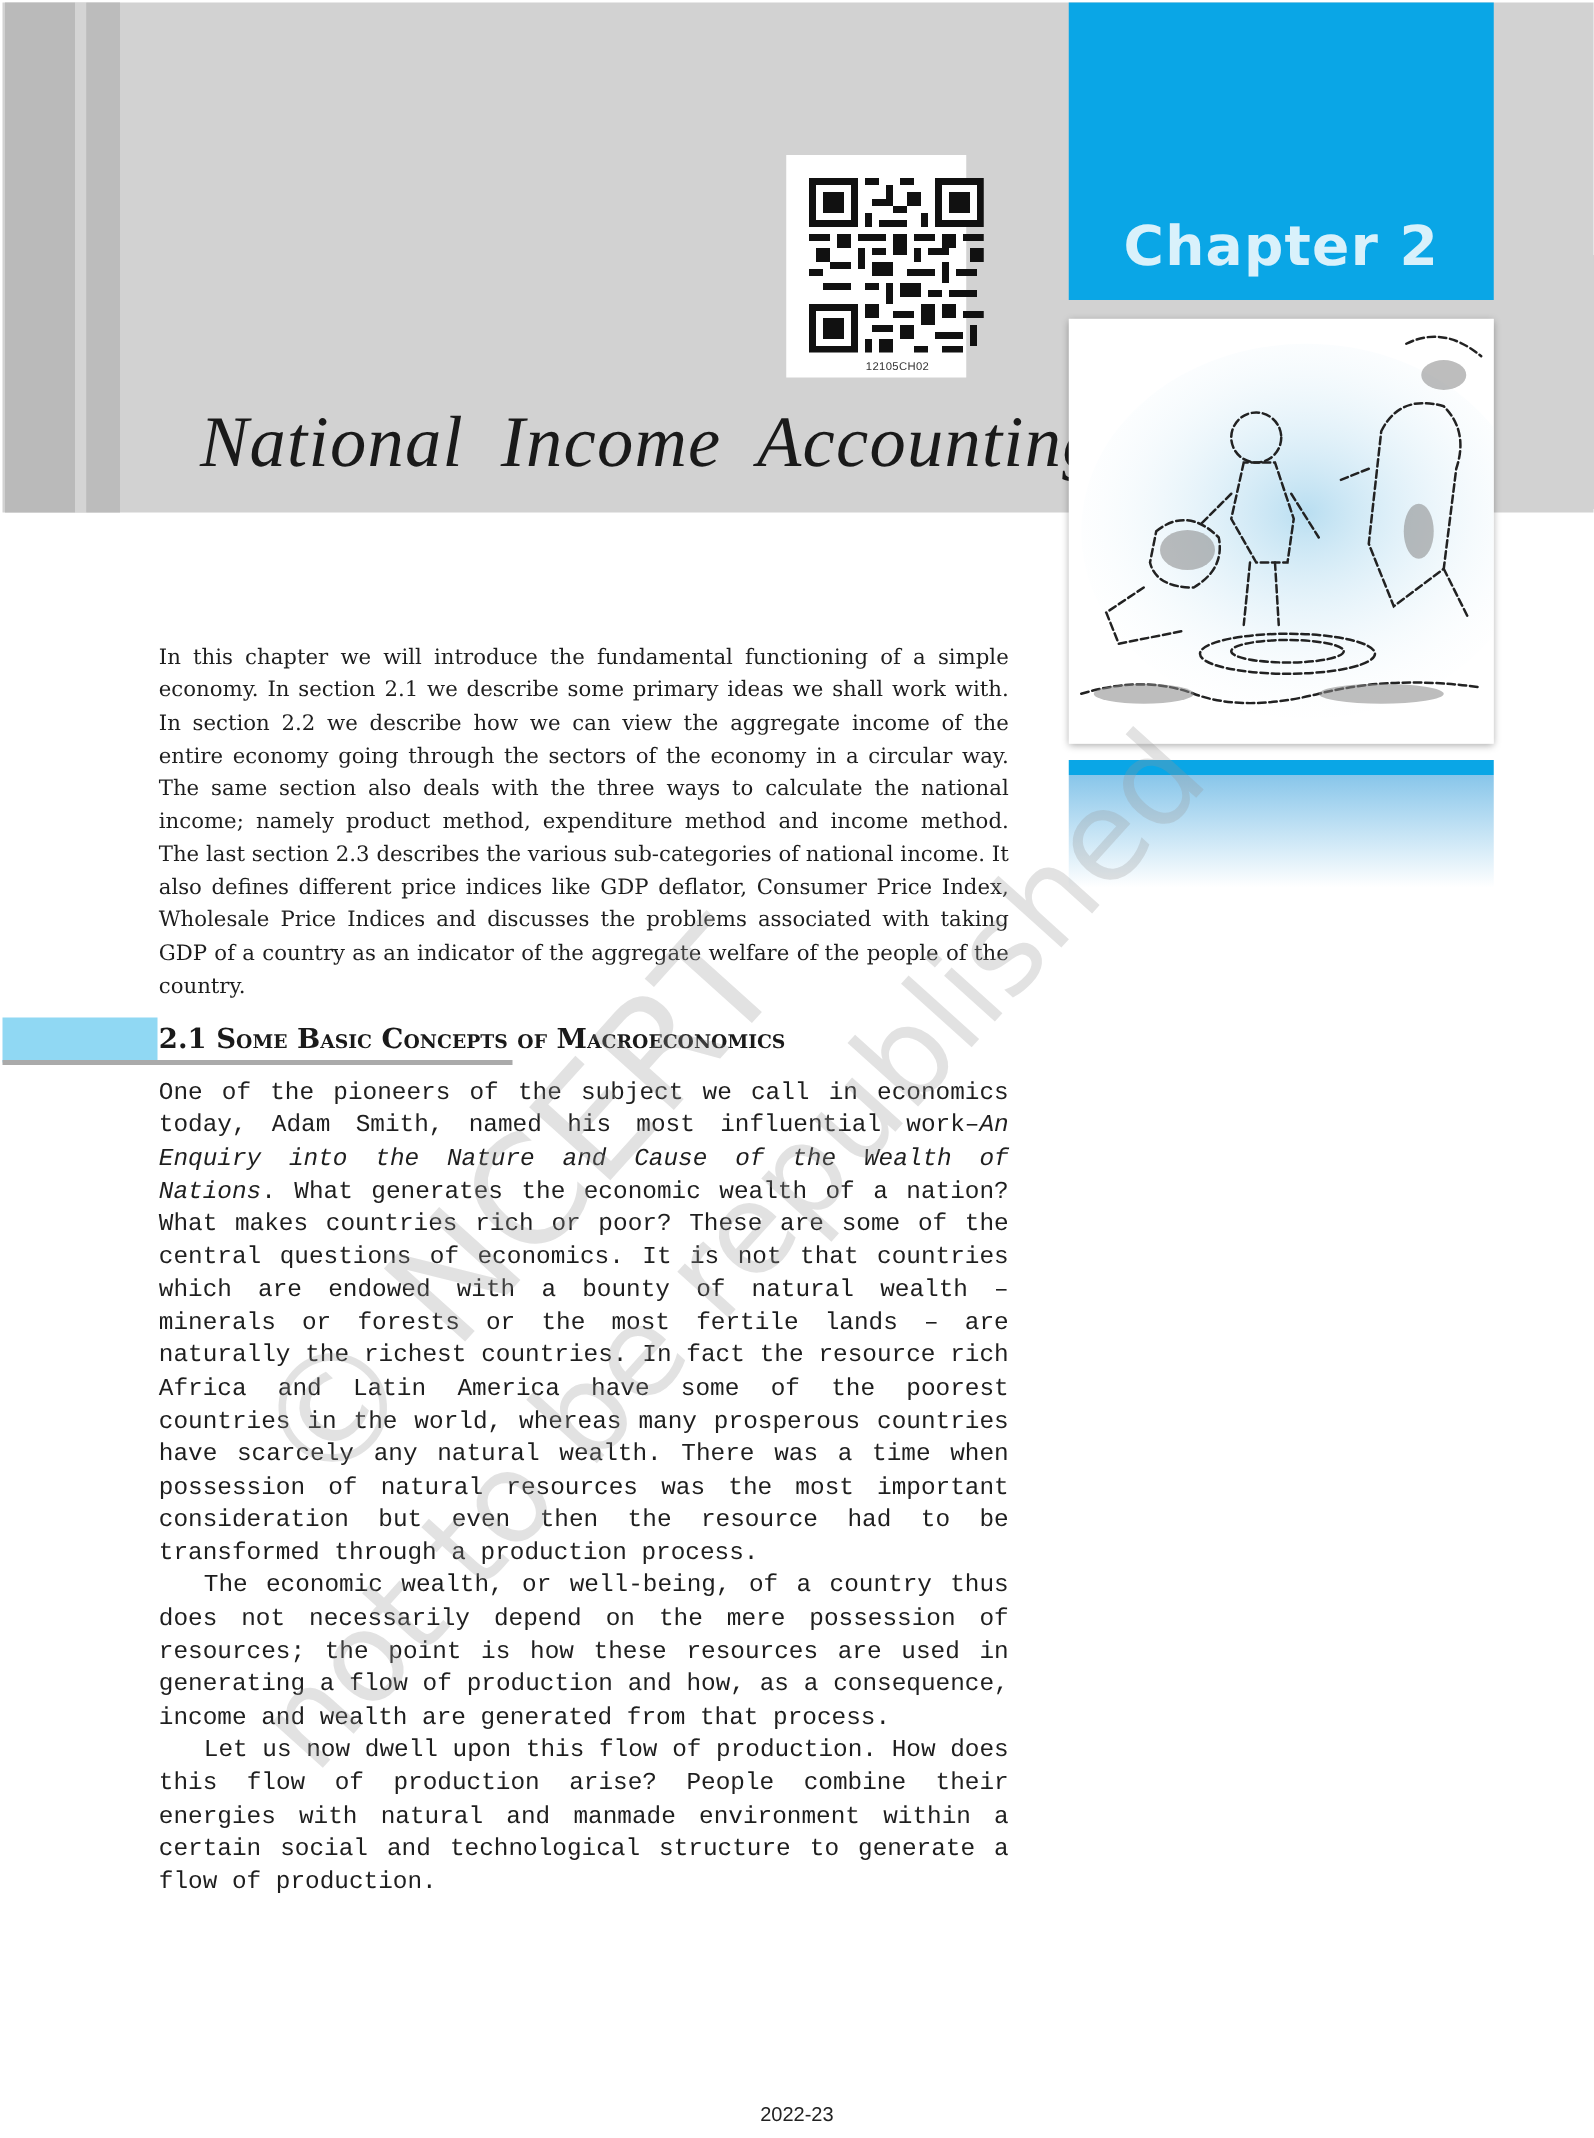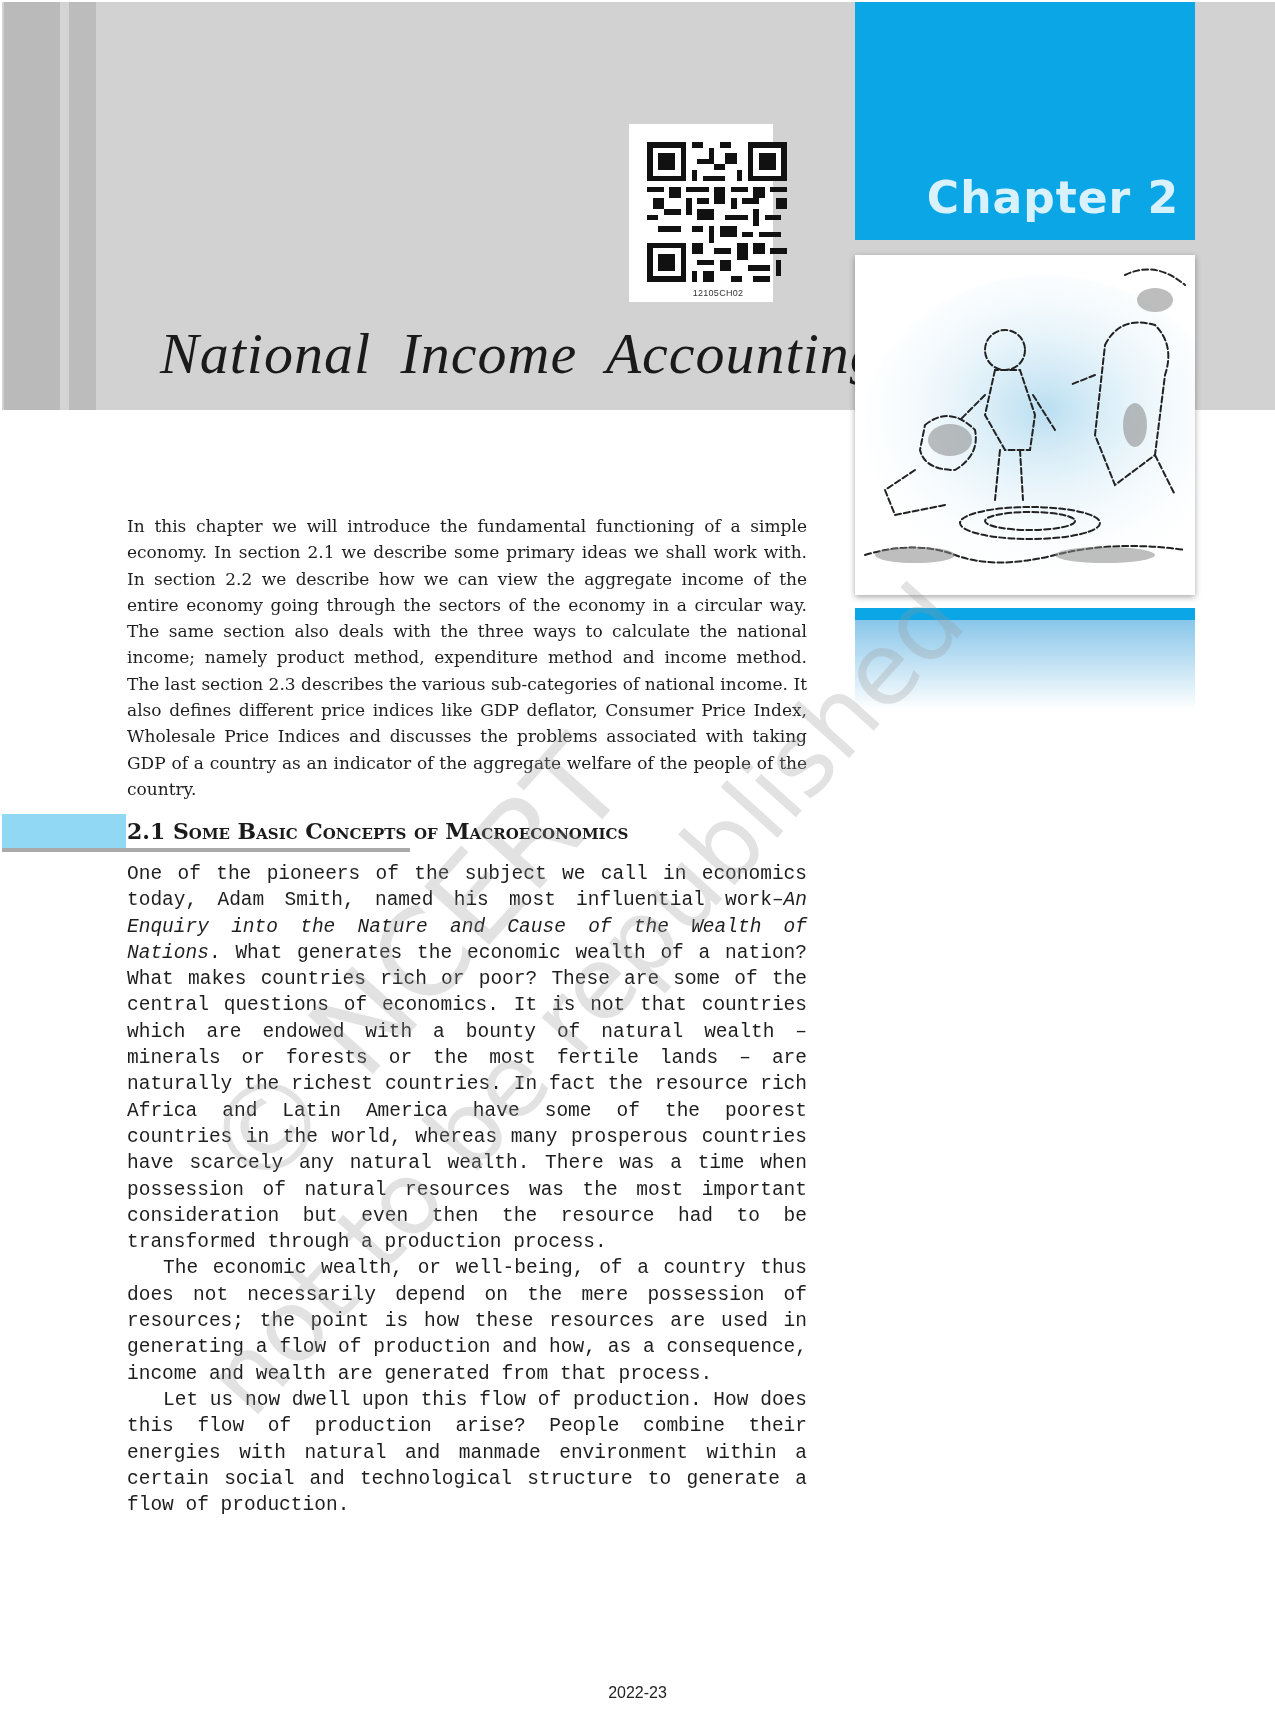--- a/index.html
+++ b/index.html
@@ -35,21 +35,21 @@
     white-space: nowrap;
   }
 
   .chapter-box {
     position: absolute; left: 855px; top: 2px; width: 340px; height: 238px;
     background: #0aa6e6;
   }
   .chapter-label {
     position: absolute; left: 0; top: 170px; width: 340px; text-align: center;
     font-family: "DejaVu Sans", sans-serif; font-size: 44px; font-weight: bold;
-    color: #d9f1fb; letter-spacing: 1px; padding-left: 28px;
+    color: #d9f1fb; letter-spacing: 1px;
   }
   .illustration {
     position: absolute; left: 855px; top: 255px; width: 340px; height: 340px;
     background: #ffffff;
     box-shadow: 0 2px 6px rgba(0,0,0,0.35);
     overflow: hidden;
   }
   .blue-bar {
     position: absolute; left: 855px; top: 608px; width: 340px; height: 12px; background: #0aa6e6;
   }

